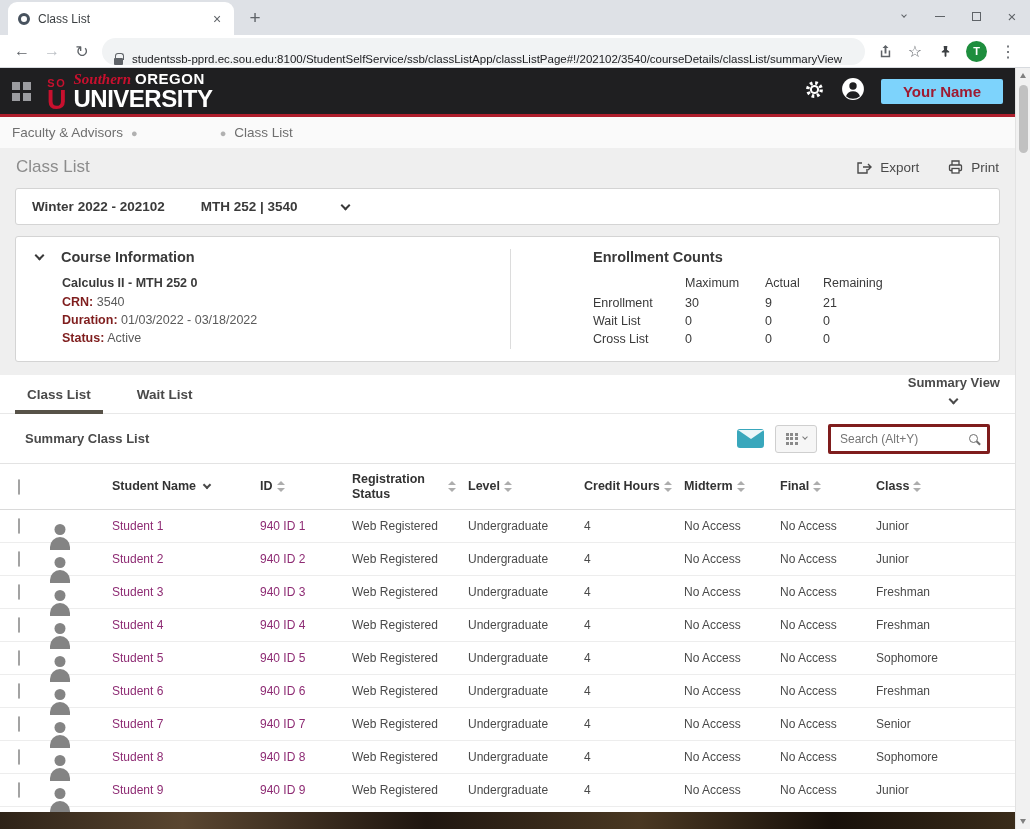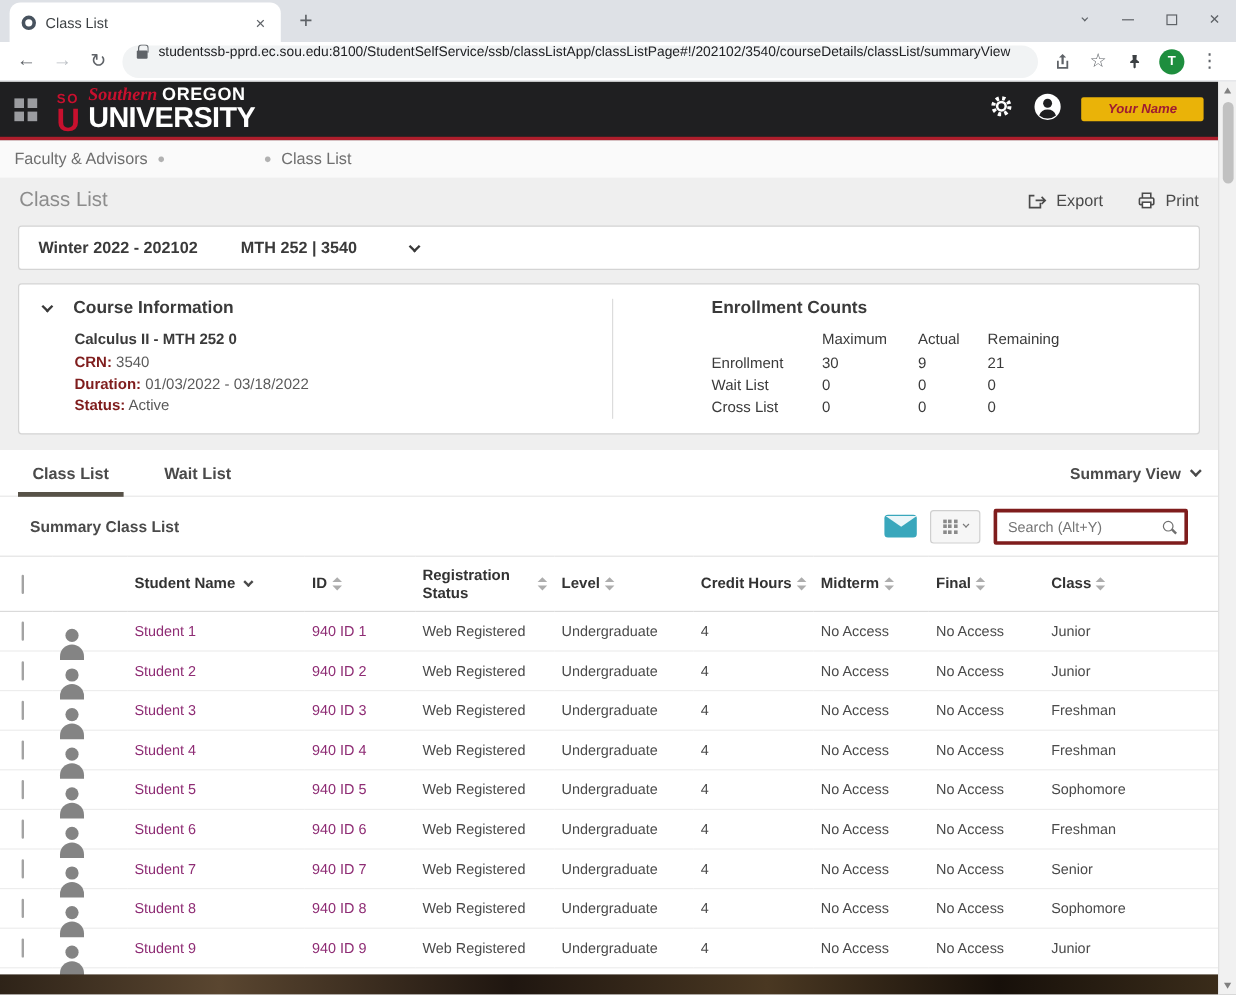--- a/index.html
+++ b/index.html
@@ -15,21 +15,21 @@
   .newtab-btn { width:28px; height:28px; margin:0 0 3px 7px; display:flex; align-items:center; justify-content:center; color:#5f6368; font-size:19px; border-radius:50%; }
   .win-controls { position:absolute; right:0; top:0; height:32px; display:flex; }
   .win-btn { width:36px; display:flex; align-items:center; justify-content:center; color:#5f6368; }
   .minimize-bar { display:inline-block; width:10px; border-bottom:1.5px solid #5f6368; height:1px; }
   .maximize-box { display:inline-block; width:9px; height:9px; border:1.2px solid #5f6368; }
   .close-x { font-size:15px; }
 
   .addressbar { height:33px; background:#fff; display:flex; align-items:center; padding:0 8px; gap:2px; border-bottom:1px solid #d7dade; }
   .nav-ico { width:28px; height:28px; display:flex; align-items:center; justify-content:center; font-size:16px; color:#5f6368; border-radius:50%; flex:0 0 auto; }
   .nav-ico.disabled { color:#bdc1c6; }
-  .urlbox { flex:1; height:27px; background:#f1f3f4; border-radius:14px; display:flex; align-items:flex-start; padding:0 12px; gap:9px; min-width:0; margin:0 4px; }
+  .urlbox { flex:1; height:27px; background:#f1f3f4; border-radius:14px; display:flex; align-items:flex-end; padding:0 12px; gap:9px; min-width:0; margin:0 4px; }
   .lock { width:9px; height:7px; background:#5f6368; border-radius:1px; position:relative; margin-top:4px; flex:0 0 auto; }
   .lock::before { content:''; position:absolute; top:-5px; left:1.2px; width:6.5px; height:6px; border:1.5px solid #5f6368; border-bottom:none; border-radius:3px 3px 0 0; }
   .url-text { font-size:11.5px; color:#202124; white-space:nowrap; overflow:hidden; text-overflow:ellipsis; }
   .profile-avatar { width:21px; height:21px; border-radius:50%; background:#1e8e3e; color:#fff; font-size:11px; font-weight:bold; display:flex; align-items:center; justify-content:center; margin:0 5px; }
 
   
   .content { position:absolute; left:0; top:68px; width:1015px; bottom:0; background:#efefef; display:flex; flex-direction:column; overflow:hidden; }
 
   
   .sou-header { height:49px; background:#1f1f21; border-bottom:3px solid #ae1e2c; display:flex; align-items:center; padding:0 12px; flex:0 0 auto; }
@@ -38,21 +38,21 @@
   .logo { display:flex; align-items:flex-end; gap:7px; }
   .logo-mark { display:flex; flex-direction:column; align-items:center; }
   .mark-so { font-size:11px; font-weight:bold; color:#c8102e; letter-spacing:1.5px; line-height:1; }
   .mark-u { font-size:27px; font-weight:bold; color:#c8102e; line-height:0.82; }
   .logo-text { line-height:1.02; }
   .logo-line1 { font-size:15px; }
   .logo-southern { color:#c8102e; font-weight:bold; font-style:italic; font-family:"Liberation Serif", serif; margin-right:4px; }
   .logo-oregon { color:#fff; font-weight:bold; letter-spacing:0.5px; }
   .logo-university { color:#fff; font-weight:bold; font-size:24px; letter-spacing:-0.5px; }
   .header-right { margin-left:auto; display:flex; align-items:center; gap:16px; }
-  .user-btn { background:#eab308; color:#9e1b32; font-size:11px; font-weight:bold; padding:4px 22px; border-radius:2px;font-style:italic; }
+  .user-btn { background:#7dd3fc; color:#9e1b32; font-size:15px; font-weight:bold; padding:4px 22px; border-radius:2px; }
 
   
   .breadcrumb { height:31px; display:flex; align-items:center; background:#fafafa; padding:0 12px; font-size:13.5px; color:#6f6f6f; gap:8px; flex:0 0 auto; }
   .crumb-dot { color:#b1b1b1; font-size:11px; }
   .crumb-gap { width:66px; }
 
   
   .title-row { height:38px; display:flex; align-items:center; padding:0 16px; flex:0 0 auto; }
   .page-title { font-size:17px; color:#8c8c8c; }
   .title-actions { margin-left:auto; display:flex; gap:28px; }
@@ -85,21 +85,21 @@
   .ec-table th { font-weight:normal; text-align:left; padding:2px 0 4px; }
   .ec-table td { padding:2px 0; }
   .ec-label { width:92px; }
   .ec-c1 { width:80px; } .ec-c2 { width:58px; } .ec-c3 { width:90px; }
 
   
   .list-card { background:#fff; flex:1; display:flex; flex-direction:column; }
   .tabs-row { display:flex; align-items:stretch; padding:0 15px; height:39px; border-bottom:1px solid #e8e8e8; flex:0 0 auto; }
   .tab-item { font-size:13.5px; font-weight:bold; color:#4a4a4a; padding:0 12px; display:flex; align-items:center; margin-right:22px; position:relative; }
   .tab-item.active::after { content:''; position:absolute; left:0; right:0; bottom:-1px; height:4px; background:#575248; }
-  .view-selector { margin-left:auto; display:flex; align-items:center; gap:9px; font-size:13px; font-weight:bold; color:#4a4a4a; }
+  .view-selector { margin-left:auto; display:flex; align-items:center; gap:9px; font-size:13px; font-weight:bold; color:#4a4a4a;flex-direction:column; }
 
   .toolbar-row { display:flex; align-items:center; padding:0 25px; height:49px; flex:0 0 auto; }
   .section-label { font-size:13px; font-weight:bold; color:#4a4a4a; }
   .toolbar-right { margin-left:auto; display:flex; align-items:center; gap:11px; }
   .env { width:27px; height:19px; background:#39a7bc; border-radius:3px; position:relative; }
   .env::before { content:''; position:absolute; top:1px; left:0.5px; border:13px solid transparent; border-top:9px solid rgba(255,255,255,0.9); border-width:9px 13px 0 13px; }
   .grid-btn { width:42px; height:28px; border:1px solid #cfcfcf; border-radius:3px; background:#f6f6f6; display:flex; align-items:center; justify-content:center; gap:5px; color:#7a7a7a; }
   .grid-ico { display:grid; grid-template-columns:repeat(3,3px); grid-template-rows:repeat(3,3px); gap:1.5px; }
   .grid-ico span { background:#8a8a8a; }
   .search-box { width:162px; height:30px; border:3px solid #7f1d1d; border-radius:2px; background:#fff; display:flex; align-items:center; padding:0 9px; gap:6px; }

